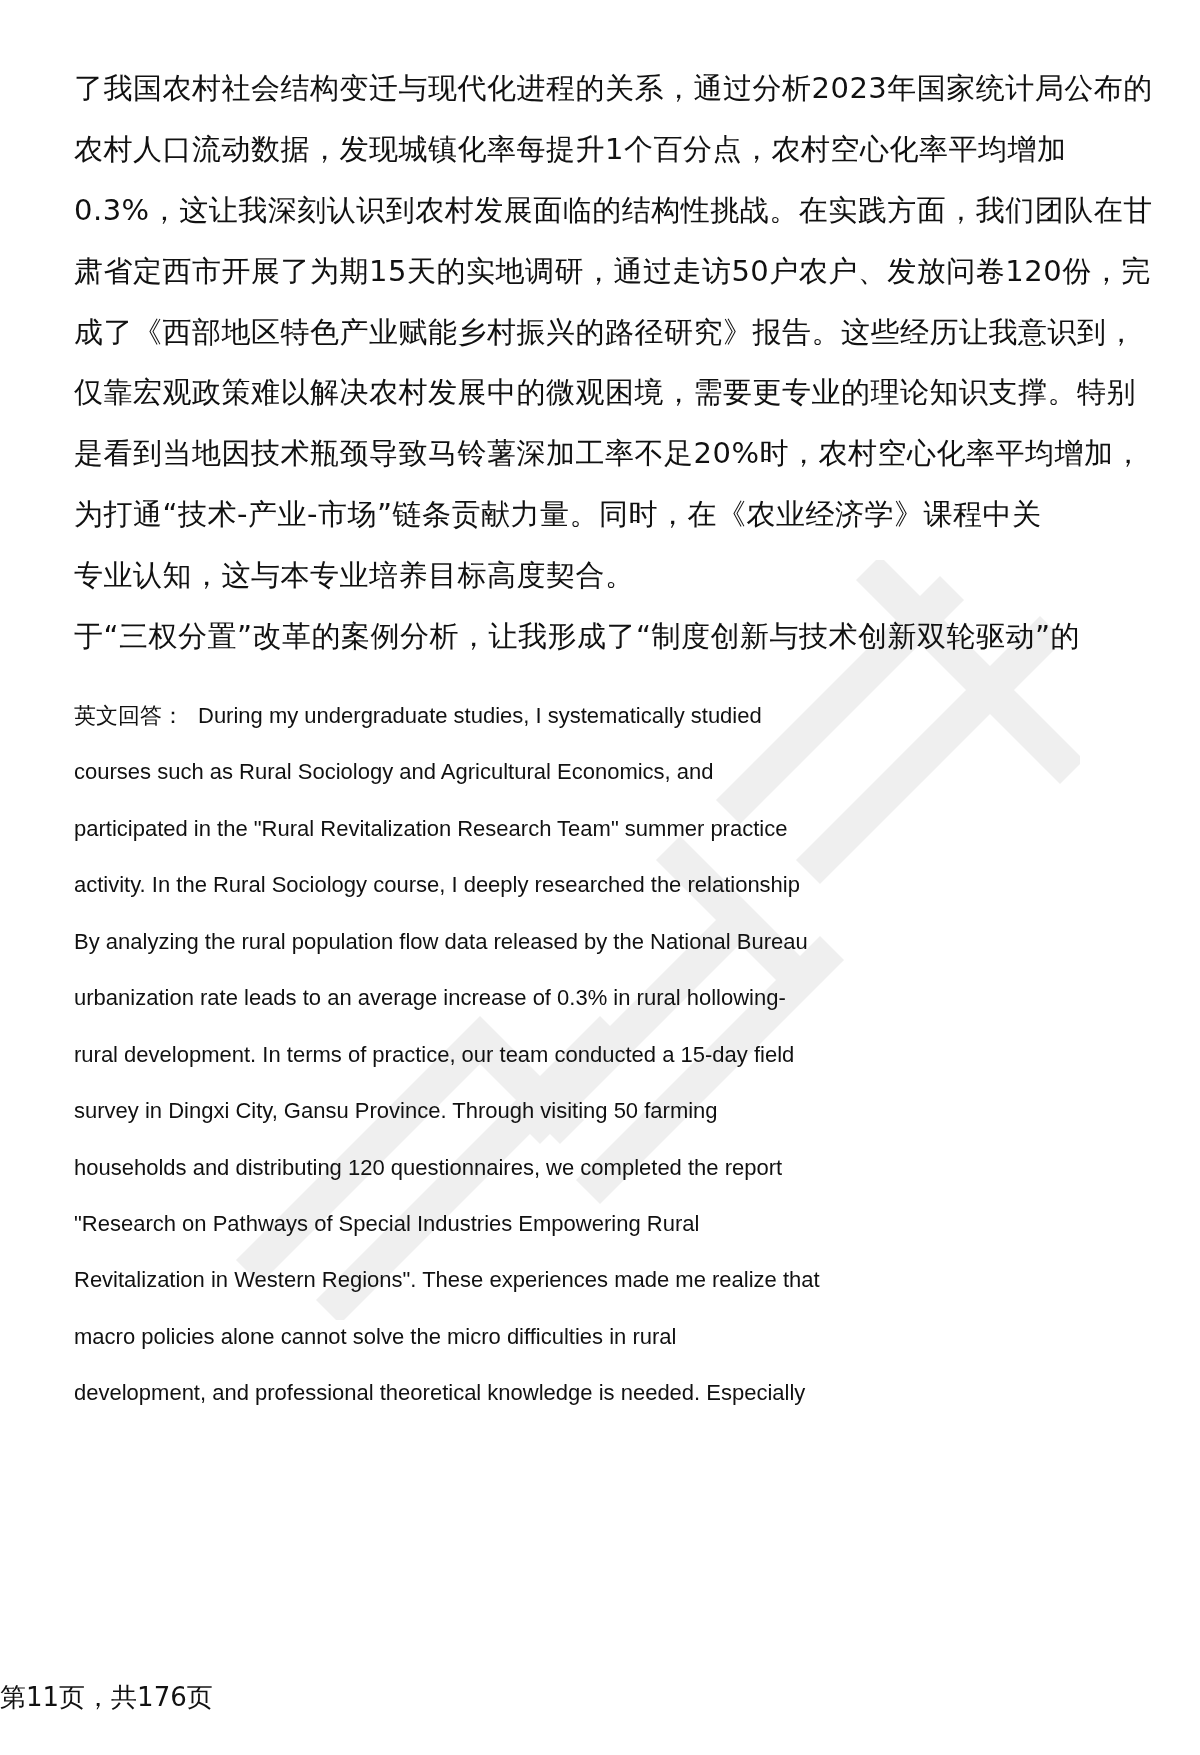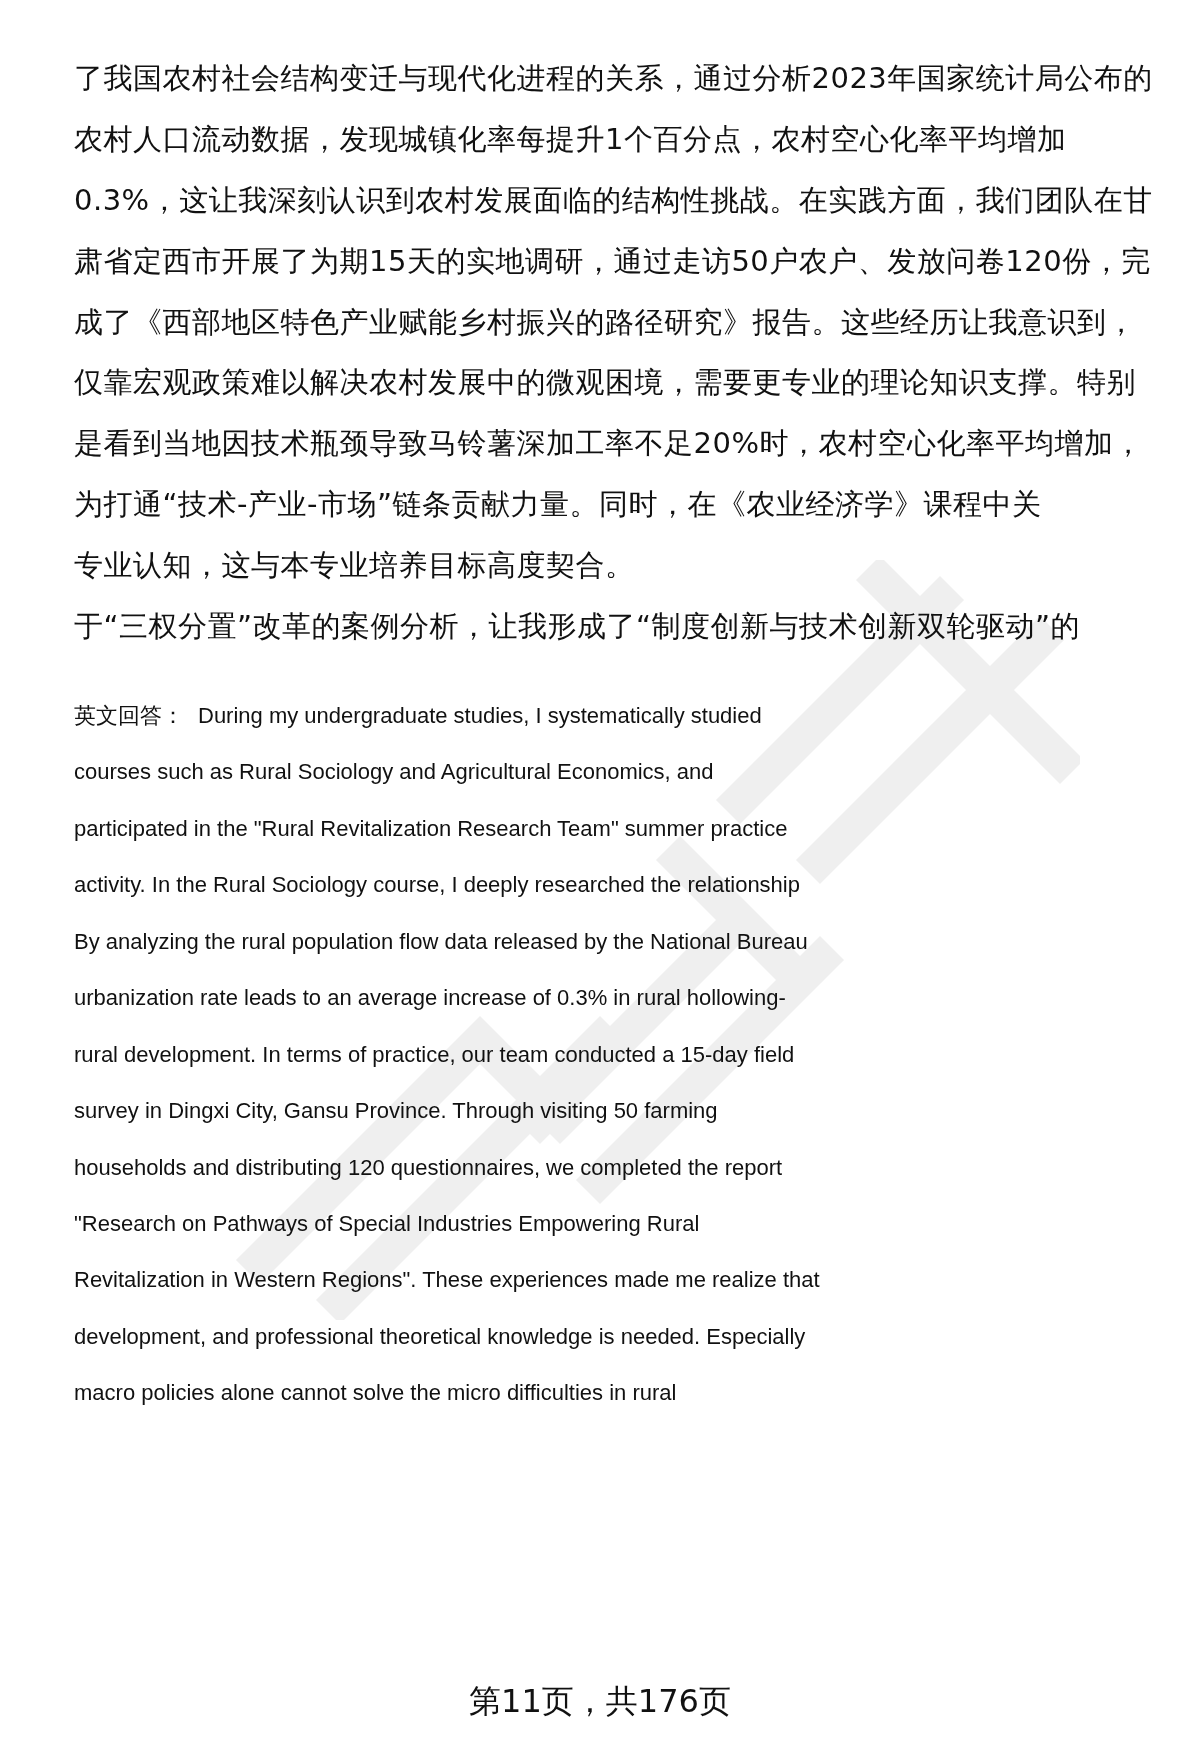--- a/index.html
+++ b/index.html
@@ -6,34 +6,34 @@
   body {
     width: 1200px; height: 1755px; background: #ffffff; position: relative; overflow: hidden;
     font-family: "DejaVu Sans", "Liberation Sans", sans-serif; color: #111111;
   }
   .watermark {
     position: absolute; left: 180px; top: 560px; width: 900px; height: 760px;
     pointer-events: none; opacity: 0.06; z-index: 0;
   }
   .page { position: absolute; left: 74px; top: 0; width: 1080px; z-index: 1; }
   .cn-para {
-    position: absolute; top: 48px; left: 0; width: 1080px;
+    position: absolute; top: 58px; left: 0; width: 1080px;
     font-size: 29px; line-height: 60.9px; letter-spacing: 0.5px;
   }
   .cn-line { white-space: nowrap; height: 60.9px; }
   .en-para {
     position: absolute; top: 688px; left: 0; width: 1080px;
     font-family: "Liberation Sans", "DejaVu Sans", sans-serif;
     font-size: 22px; line-height: 56.45px;
   }
   .en-line { white-space: nowrap; height: 56.45px; }
   .label { margin-right: 14px; }
   .footer {
-    position: absolute; top: 1680px; left: 0; width: 1200px; text-align: center;
-    font-size: 32px; color: #111111; z-index: 1;
+    position: absolute; top: 1680px; left: 0; width: 1200px; text-align: left;
+    font-size: 26px; color: #111111; z-index: 1;
   }
 </style>
 </head>
 <body>
 
 <svg class="watermark" viewBox="0 0 900 760" xmlns="http://www.w3.org/2000/svg">
   <g fill="none" stroke="#000000" stroke-width="34" stroke-linecap="square">
     <path d="M80 700 L300 480 M160 740 L420 480 M300 480 L380 560"></path>
     <path d="M360 560 L560 360 M420 620 L640 400 M500 300 L620 420"></path>
     <path d="M560 240 L760 40 M640 300 L860 80 M700 20 L880 200"></path>
@@ -61,18 +61,18 @@
     <div class="en-line">courses such as Rural Sociology and Agricultural Economics, and</div>
     <div class="en-line">participated in the "Rural Revitalization Research Team" summer practice</div>
     <div class="en-line">activity. In the Rural Sociology course, I deeply researched the relationship</div>
     <div class="en-line">By analyzing the rural population flow data released by the National Bureau</div>
     <div class="en-line">urbanization rate leads to an average increase of 0.3% in rural hollowing-</div>
     <div class="en-line">rural development. In terms of practice, our team conducted a 15-day field</div>
     <div class="en-line">survey in Dingxi City, Gansu Province. Through visiting 50 farming</div>
     <div class="en-line">households and distributing 120 questionnaires, we completed the report</div>
     <div class="en-line">"Research on Pathways of Special Industries Empowering Rural</div>
     <div class="en-line">Revitalization in Western Regions". These experiences made me realize that</div>
+    <div class="en-line">macro policies alone cannot solve the micro difficulties in rural</div>
     <div class="en-line">development, and professional theoretical knowledge is needed. Especially</div>
-    <div class="en-line">macro policies alone cannot solve the micro difficulties in rural</div>
   </div>
 </div>
 
 <div class="footer">第11页，共176页</div>
 
 </body></html>

